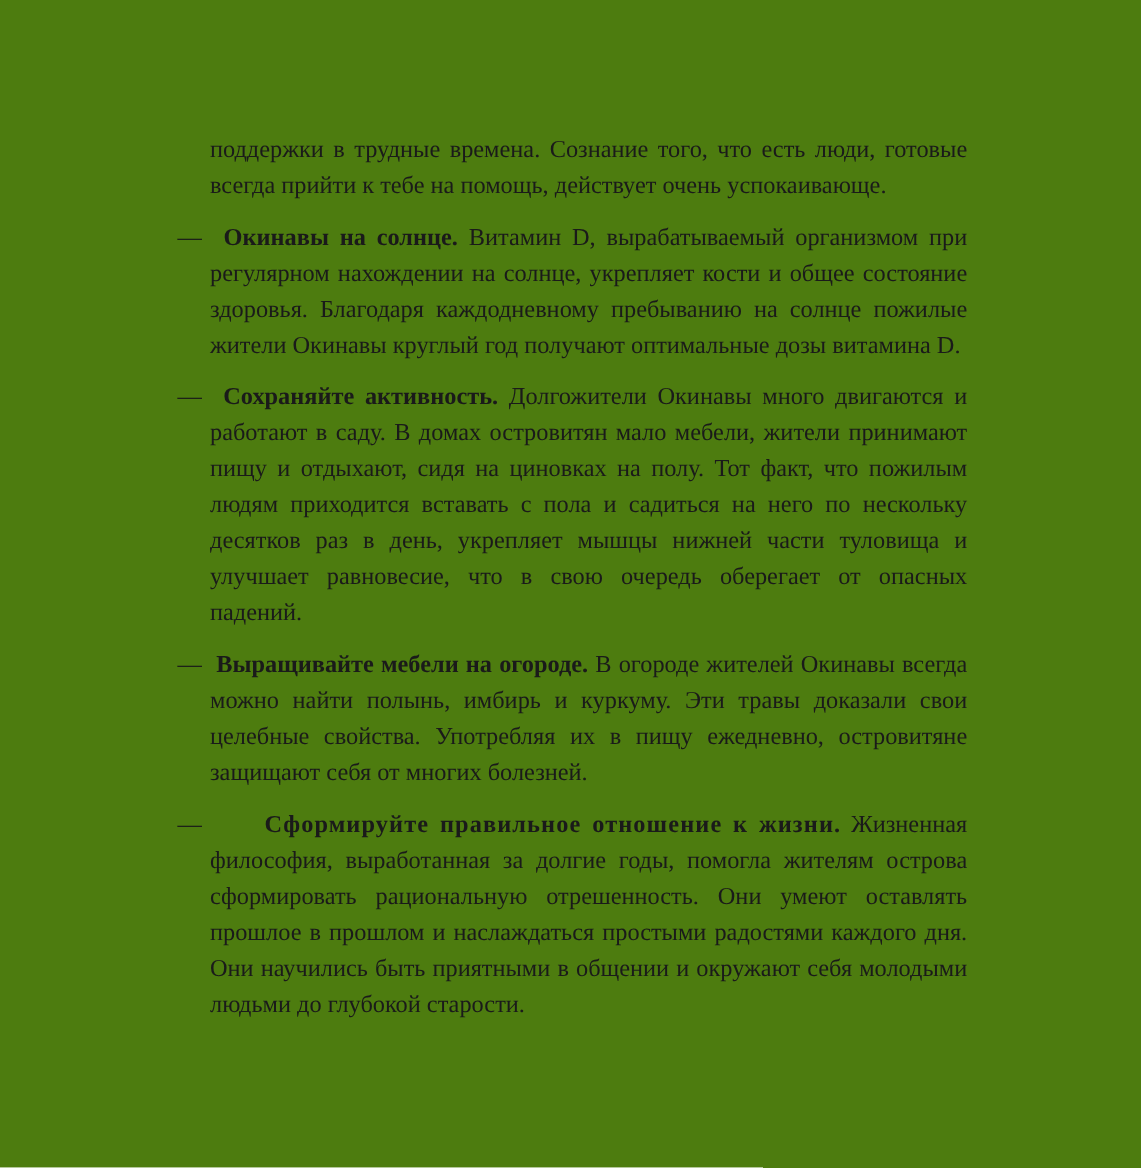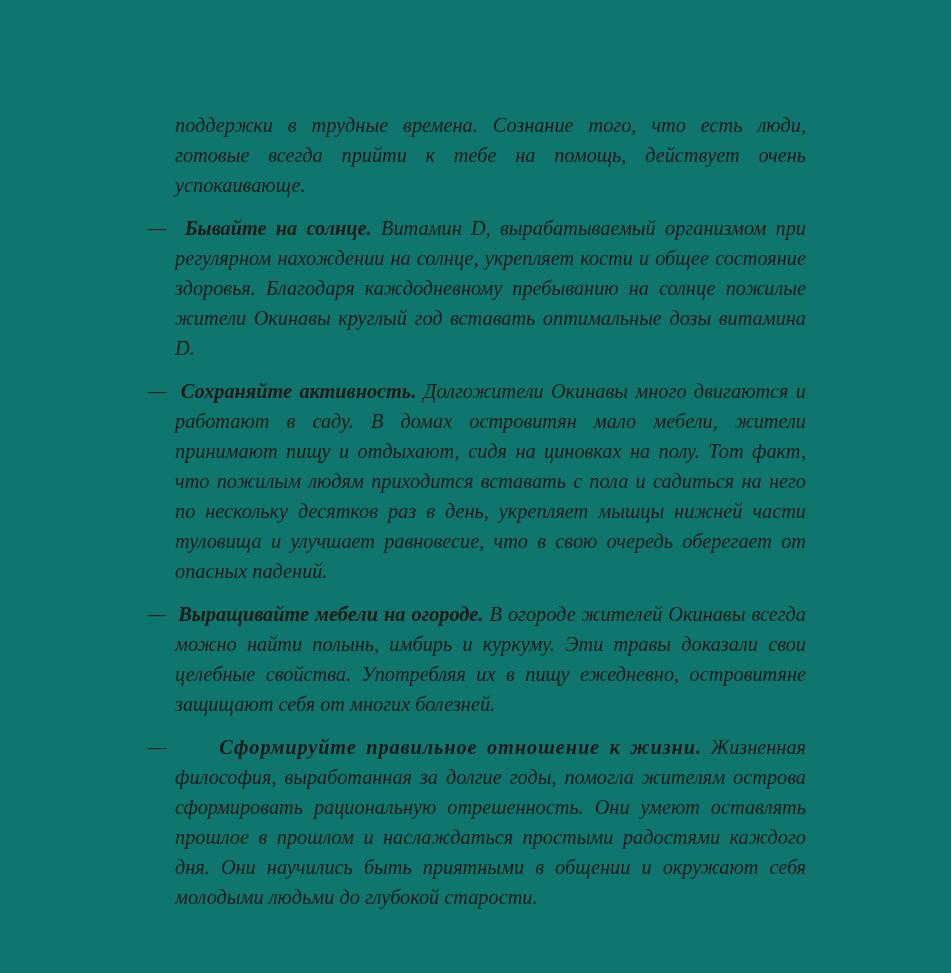--- a/index.html
+++ b/index.html
@@ -7,23 +7,22 @@
     margin: 0;
     padding: 0;
     background: #ffffff;
   }
 
   .page {
     position: relative;
     width: 951px;
     height: 973px;
     margin: 0 auto;
-    background: #0f766e;
+    background: #4d7c0f;
     overflow: hidden;
-    font-style: italic;
   }
 
   .text-column {
     position: absolute;
     left: 148px;
     top: 110px;
     width: 658px;
   }
 
   .para {
@@ -67,21 +66,21 @@
   }
 </style>
 </head>
 <body>
 
 <div class="page">
   <div class="text-column">
 
     <p class="para continuation">поддержки в трудные времена. Сознание того, что есть люди, готовые всегда прийти к тебе на помощь, действует очень успокаивающе.</p>
 
-    <p class="para bullet"><span class="dash">—</span><span>&nbsp; </span><span class="lead">Бывайте на солнце.</span><span> Витамин D, вырабатываемый организмом при регулярном нахождении на солнце, укрепляет кости и общее состояние здоровья. Благодаря каждодневному пребыванию на солнце пожилые жители Окинавы круглый год вставать оптимальные дозы витамина D.</span></p>
+    <p class="para bullet"><span class="dash">—</span><span>&nbsp; </span><span class="lead">Окинавы на солнце.</span><span> Витамин D, вырабатываемый организмом при регулярном нахождении на солнце, укрепляет кости и общее состояние здоровья. Благодаря каждодневному пребыванию на солнце пожилые жители Окинавы круглый год получают оптимальные дозы витамина D.</span></p>
 
     <p class="para bullet"><span class="dash">—</span><span>&nbsp; </span><span class="lead">Сохраняйте активность.</span><span> Долгожители Окинавы много двигаются и работают в саду. В домах островитян мало мебели, жители принимают пищу и отдыхают, сидя на циновках на полу. Тот факт, что пожилым людям приходится вставать с пола и садиться на него по нескольку десятков раз в день, укрепляет мышцы нижней части туловища и улучшает равновесие, что в свою очередь оберегает от опасных падений.</span></p>
 
     <p class="para bullet"><span class="dash">—</span><span>&nbsp; </span><span class="lead">Выращивайте мебели на огороде.</span><span> В огороде жителей Окинавы всегда можно найти полынь, имбирь и куркуму. Эти травы доказали свои целебные свойства. Употребляя их в пищу ежедневно, островитяне защищают себя от многих болезней.</span></p>
 
     <p class="para bullet"><span class="dash">—</span><span>&nbsp; </span><span class="lead tracked">Сформируйте правильное отношение к жизни.</span><span> Жизненная философия, выработанная за долгие годы, помогла жителям острова сформировать рациональную отрешенность. Они умеют оставлять прошлое в прошлом и наслаждаться простыми радостями каждого дня. Они научились быть приятными в общении и окружают себя молодыми людьми до глубокой старости.</span></p>
 
   </div>
 </div>
 

